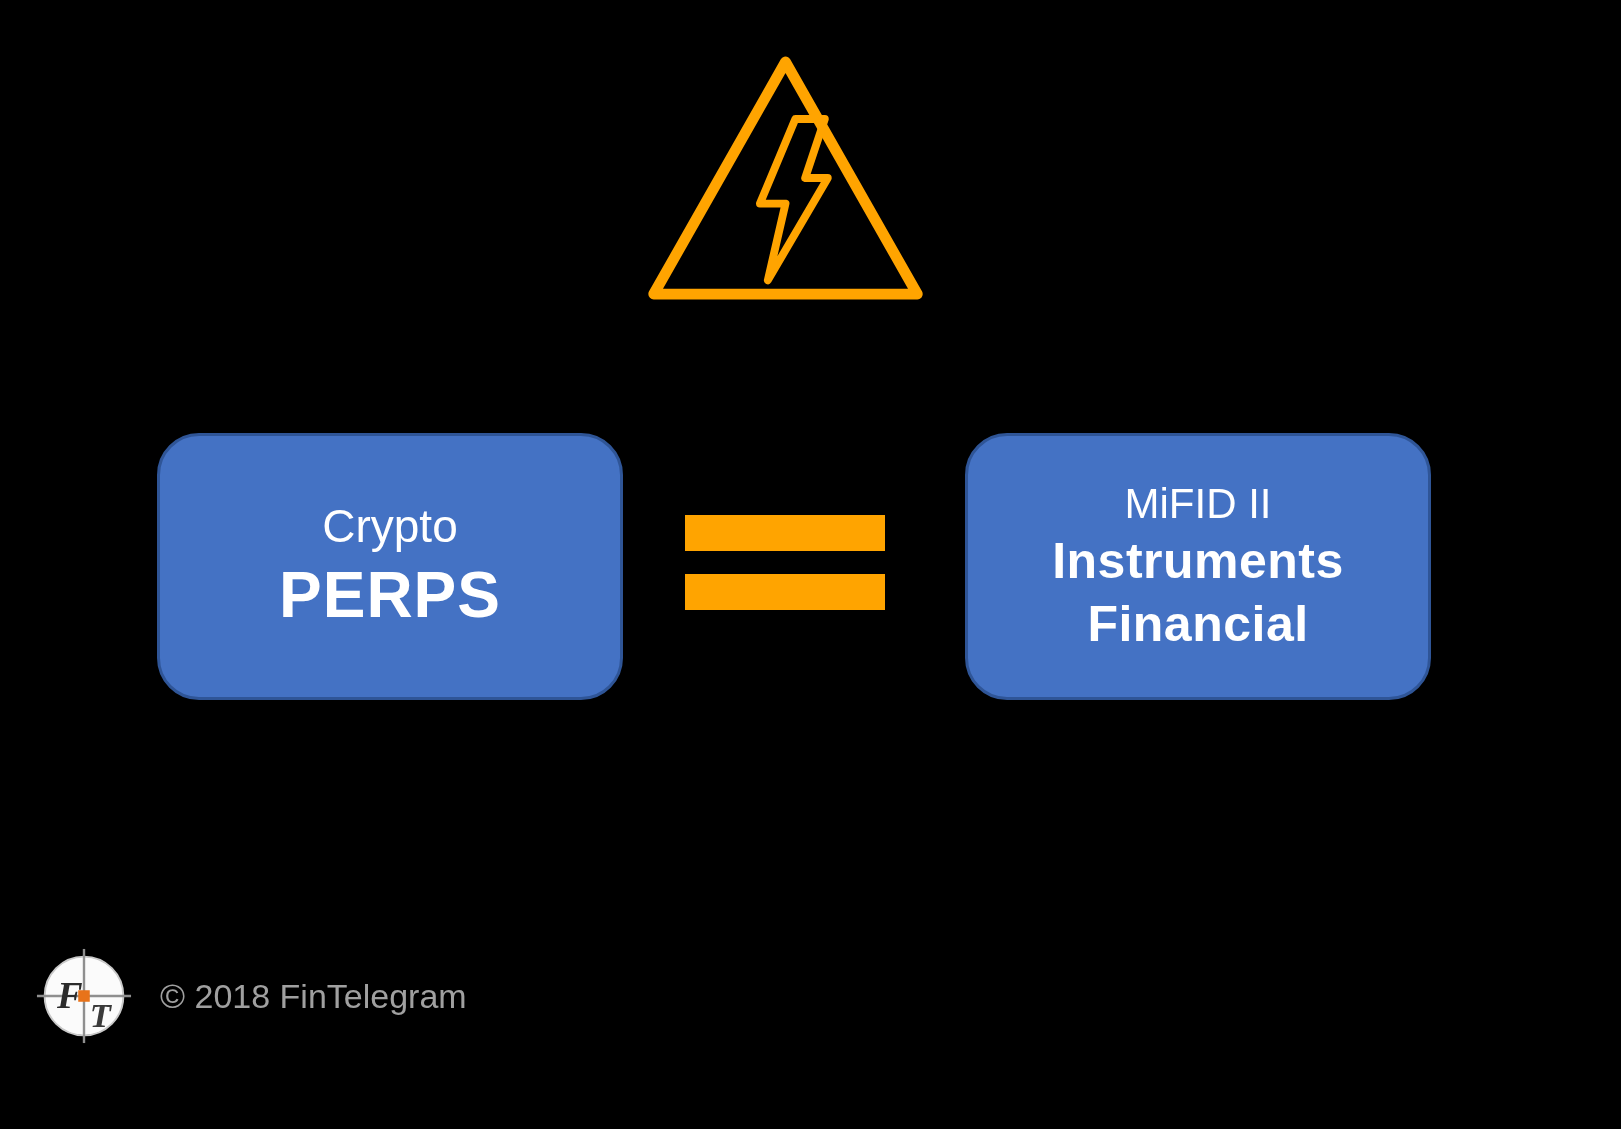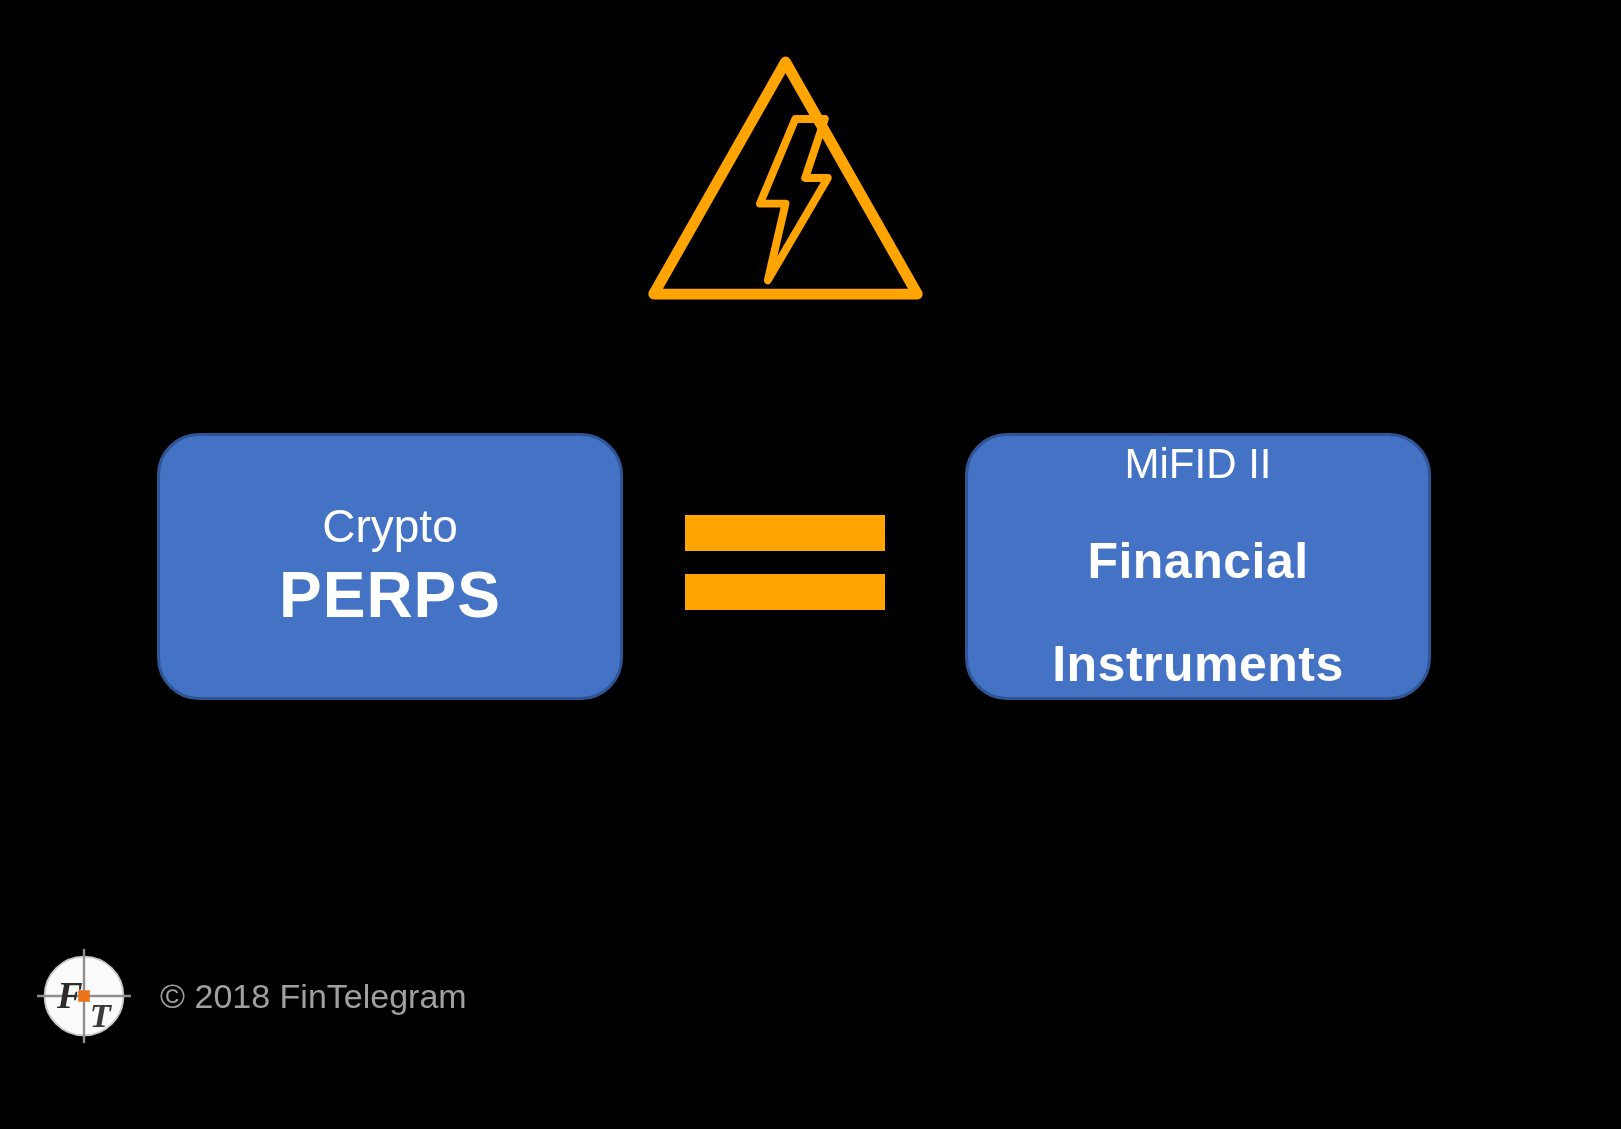--- a/index.html
+++ b/index.html
@@ -42,21 +42,21 @@
     border-radius:42px;
     display:flex;
     flex-direction:column;
     align-items:center;
     justify-content:center;
     color:var(--text-white);
     text-align:center;
     line-height:1.25;
   }
   .box-left{left:140px;margin-left:17px;}
-  .box-right{left:965px;gap:40px;}
+  .box-right{left:965px;}
   .box-line-regular{
     font-size:46px;
     font-weight:400;
   }
   .box-line-bold{
     font-size:64px;
     font-weight:700;
     letter-spacing:1px;
   }
   .box-right .box-line-regular{font-size:42px;}
@@ -116,22 +116,22 @@
     <div class="box-line-bold">PERPS</div>
   </div>
 
   <div class="equals">
     <div class="equals-bar"></div>
     <div class="equals-bar"></div>
   </div>
 
   <div class="concept-box box-right">
     <div class="box-line-regular">MiFID II</div>
+    <div class="box-line-bold">Instruments</div>
     <div class="box-line-bold">Financial</div>
-    <div class="box-line-bold">Instruments</div>
   </div>
 
   <div class="footer">
     <div class="logo">
       <svg viewBox="0 0 100 100" xmlns="http://www.w3.org/2000/svg">
         <circle cx="50" cy="50" r="41" fill="#FBFBFB" stroke="#C9C9C9" stroke-width="2"></circle>
         <line x1="50" y1="1" x2="50" y2="99" stroke="#8F8F8F" stroke-width="2.5"></line>
         <line x1="1" y1="50" x2="99" y2="50" stroke="#8F8F8F" stroke-width="2.5"></line>
         <text x="22" y="63" font-family="Liberation Serif, serif" font-style="italic" font-weight="700" font-size="40" fill="#2B2B2B">F</text>
         <rect x="44" y="44" width="12" height="12" fill="#E8731A"></rect>

